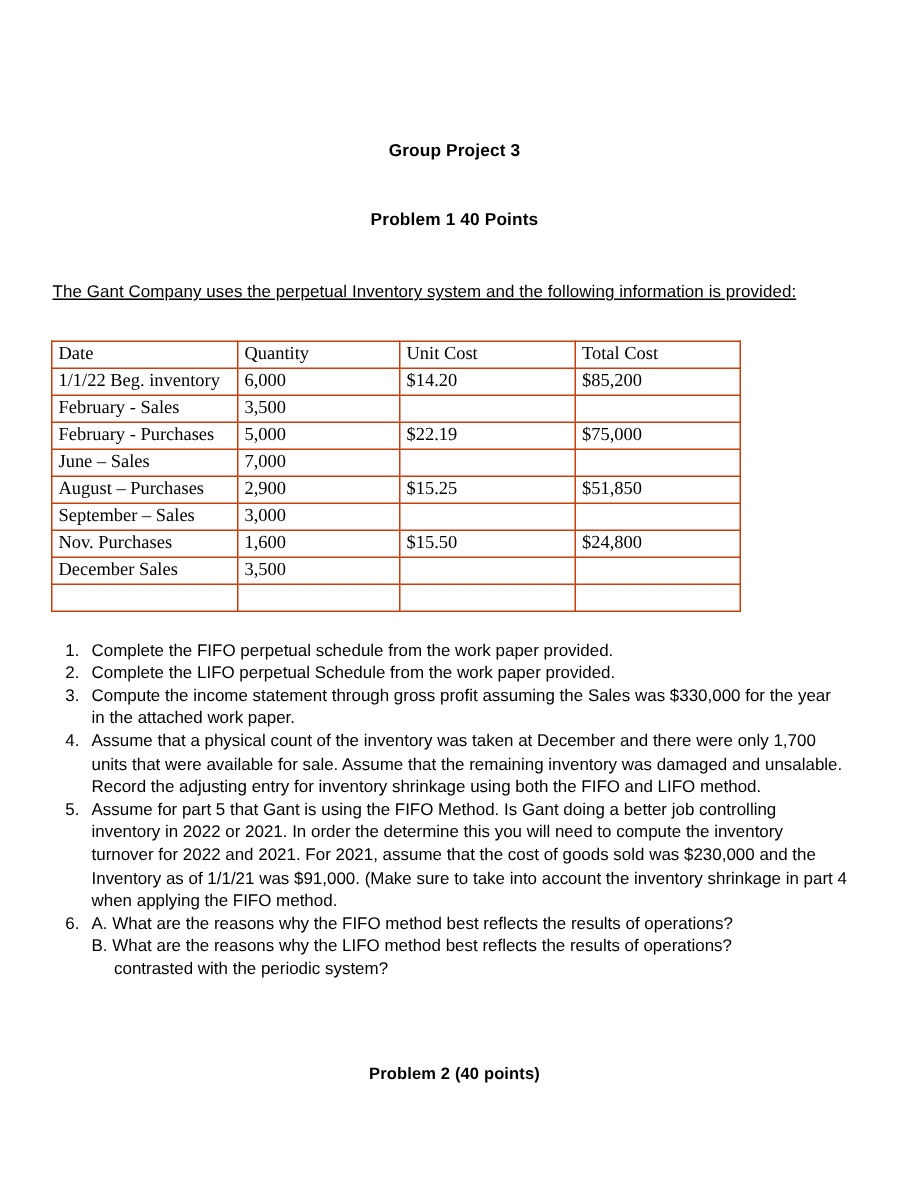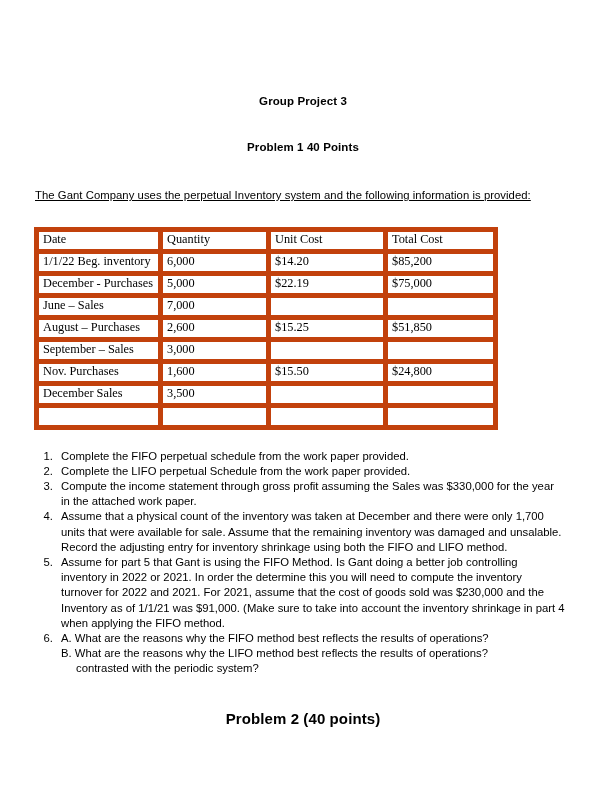--- a/index.html
+++ b/index.html
@@ -70,21 +70,21 @@
     table-layout: fixed;
     font-family: "Liberation Serif", serif;
     font-size: 12.3px;
   }
   table.inv col.c-date  { width: 124px; }
   table.inv col.c-qty   { width: 108px; }
   table.inv col.c-unit  { width: 117px; }
   table.inv col.c-total { width: 110px; }
 
   table.inv td {
-    border: 5px solid #c2410c;
+    border: 1px solid #c2410c;
     height: 16px;
     padding: 0px 0 1px 4px;
     vertical-align: middle;
     line-height: 15px;
     white-space: nowrap;
     overflow: hidden;
   }
   table.inv tr.blank td { height: 16px; }
 
   
@@ -119,21 +119,21 @@
 
   
   .footer-title {
     position: absolute;
     left: 0;
     right: 0;
     top: 711px;
     text-align: center;
     font-family: "Liberation Sans", sans-serif;
     font-weight: bold;
-    font-size: 15px;
+    font-size: 11px;
     line-height: 1;
     margin: 0;
     letter-spacing: 0.1px;
   }
 </style>
 </head>
 <body>
 
 <div class="page">
 
@@ -158,34 +158,40 @@
           <td>Unit Cost</td>
           <td>Total Cost</td>
         </tr>
         <tr>
           <td>1/1/22 Beg. inventory</td>
           <td>6,000</td>
           <td>$14.20</td>
           <td>$85,200</td>
         </tr>
         <tr>
-          <td>December - Purchases</td>
+          <td>February - Sales</td>
+          <td>3,500</td>
+          <td></td>
+          <td></td>
+        </tr>
+        <tr>
+          <td>February - Purchases</td>
           <td>5,000</td>
           <td>$22.19</td>
           <td>$75,000</td>
         </tr>
         <tr>
           <td>June – Sales</td>
           <td>7,000</td>
           <td></td>
           <td></td>
         </tr>
         <tr>
           <td>August – Purchases</td>
-          <td>2,600</td>
+          <td>2,900</td>
           <td>$15.25</td>
           <td>$51,850</td>
         </tr>
         <tr>
           <td>September – Sales</td>
           <td>3,000</td>
           <td></td>
           <td></td>
         </tr>
         <tr>

